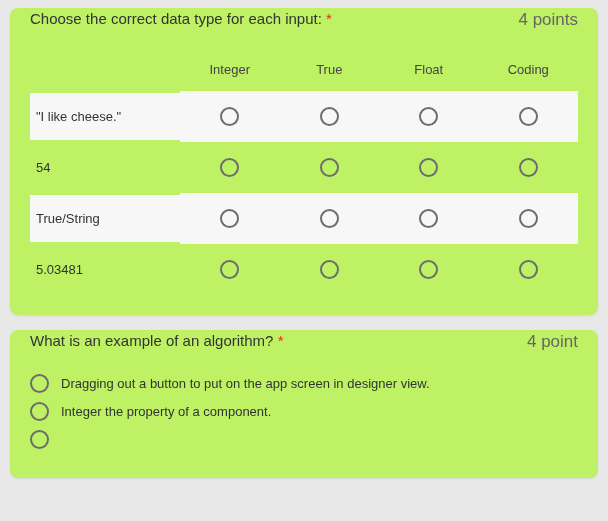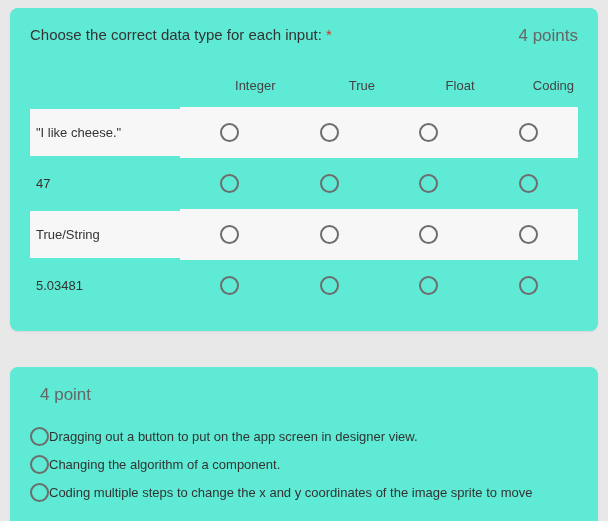--- a/index.html
+++ b/index.html
@@ -6,24 +6,24 @@
   body {
     font-family: Arial, sans-serif;
     background: #e8e8e8;
     width: 608px;
     height: 521px;
     overflow: hidden;
     filter: blur(0.6px);
     padding: 8px 10px;
   }
   .card {
-    background: #5eead4;
+    background: #bef264;
     border-radius: 8px;
-    padding: 18px 20px 20px 20px;
-    margin-bottom: 36px;
+    padding: 2px 20px 20px 20px;
+    margin-bottom: 15px;
     box-shadow: 0 1px 2px rgba(0,0,0,0.08);
   }
   .q-header {
     display: flex;
     justify-content: space-between;
     align-items: flex-start;
     margin-bottom: 22px;
   }
   .q-title {
     font-size: 15px;
@@ -39,21 +39,21 @@
   }
   .grid {
     display: grid;
     grid-template-columns: 150px repeat(4, 1fr);
     align-items: center;
   }
   .grid-header {
     display: contents;
   }
   .col-head {
-    text-align: right;
+    text-align: center;
     font-size: 13px;
     color: #444;
     padding: 10px 4px 14px 4px;
   }
   .row-label-cell {
     font-size: 13px;
     color: #333;
     padding: 16px 6px;
   }
   .radio-cell {
@@ -73,20 +73,21 @@
     width: 19px;
     height: 19px;
     border: 2px solid #6d6d6d;
     border-radius: 50%;
     display: inline-block;
     cursor: pointer;
   }
   .option-row {
     display: flex;
     align-items: center;
+    gap: 12px;
     margin: 9px 0;
   }
   .option-label {
     font-size: 13px;
     color: #333;
   }
   .spacer-cell { padding: 10px 0; }
 </style>
 </head>
 <body>
@@ -118,21 +119,21 @@
         </div>
       <div class="radio-cell">
           <span class="radio-circ"></span>
         </div>
       <div class="radio-cell">
           <span class="radio-circ"></span>
         </div>
     </div>
 
     <div class="grid-row">
-      <div class="row-label-cell">47</div>
+      <div class="row-label-cell">54</div>
       <div class="radio-cell">
           <span class="radio-circ"></span>
         </div>
       <div class="radio-cell">
           <span class="radio-circ"></span>
         </div>
       <div class="radio-cell">
           <span class="radio-circ"></span>
         </div>
       <div class="radio-cell">
@@ -169,28 +170,30 @@
         </div>
       <div class="radio-cell">
           <span class="radio-circ"></span>
         </div>
     </div>
   </div>
 </div>
 
 <div class="card">
   <div class="q-header">
+    <div class="q-title">
+      <span>What is an example of an algorithm? </span><span class="req">*</span>
+    </div>
     <div class="q-points">4 point</div>
   </div>
 
   <div class="option-row">
     <span class="radio-circ"></span>
     <span class="option-label">Dragging out a button to put on the app screen in designer view.</span>
   </div>
   <div class="option-row">
     <span class="radio-circ"></span>
-    <span class="option-label">Changing the algorithm of a component.</span>
+    <span class="option-label">Integer the property of a component.</span>
   </div>
   <div class="option-row">
     <span class="radio-circ"></span>
-    <span class="option-label">Coding multiple steps to change the x and y coordinates of the image sprite to move</span>
   </div>
 </div>
 
 </body></html>

